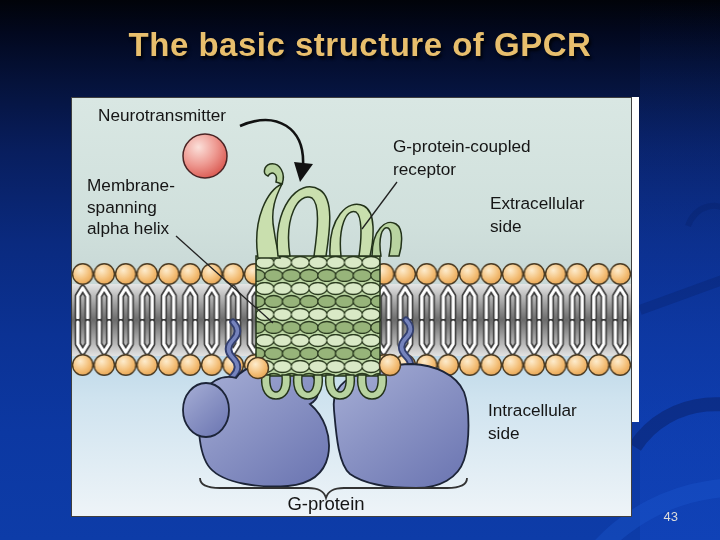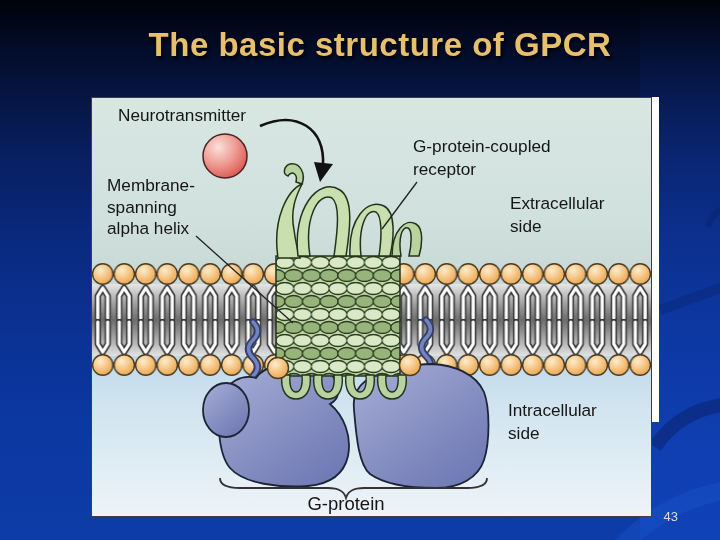--- a/index.html
+++ b/index.html
@@ -2,21 +2,21 @@
 <html><head>
 <meta charset="utf-8">
 <style>
   html,body{margin:0;padding:0;}
   body{
     width:720px;height:540px;overflow:hidden;position:relative;
     font-family:"Liberation Sans",sans-serif;
     background:linear-gradient(180deg,#010309 0%,#02081e 6%,#05123a 15%,
       #081e5e 28%,#0a2a7f 45%,#0b3294 62%,#0c38a2 80%,#0d3ca8 100%);
   }
-  .slide{position:absolute;inset:0;margin-left:20px;}
+  .slide{position:absolute;inset:0;}
   .right-band{
     position:absolute;top:0;right:0;width:80px;height:540px;
     background:linear-gradient(180deg,rgba(10,40,130,0) 0%,
       rgba(16,62,180,0.25) 35%,rgba(20,75,205,0.40) 100%);
   }
   .swirls{position:absolute;inset:0;pointer-events:none;}
   .slide-title{
     position:absolute;top:26px;left:0;width:720px;height:48px;
     margin:0;text-align:center;font-size:33px;font-weight:bold;
     color:#e8bf6d;letter-spacing:0.5px;

